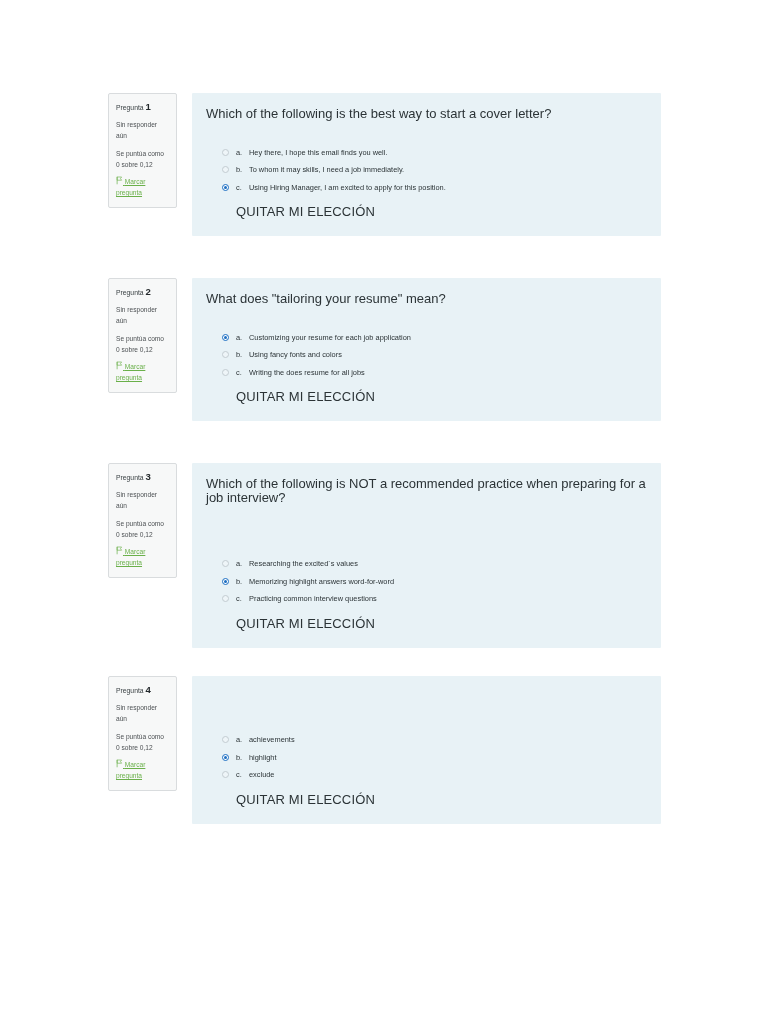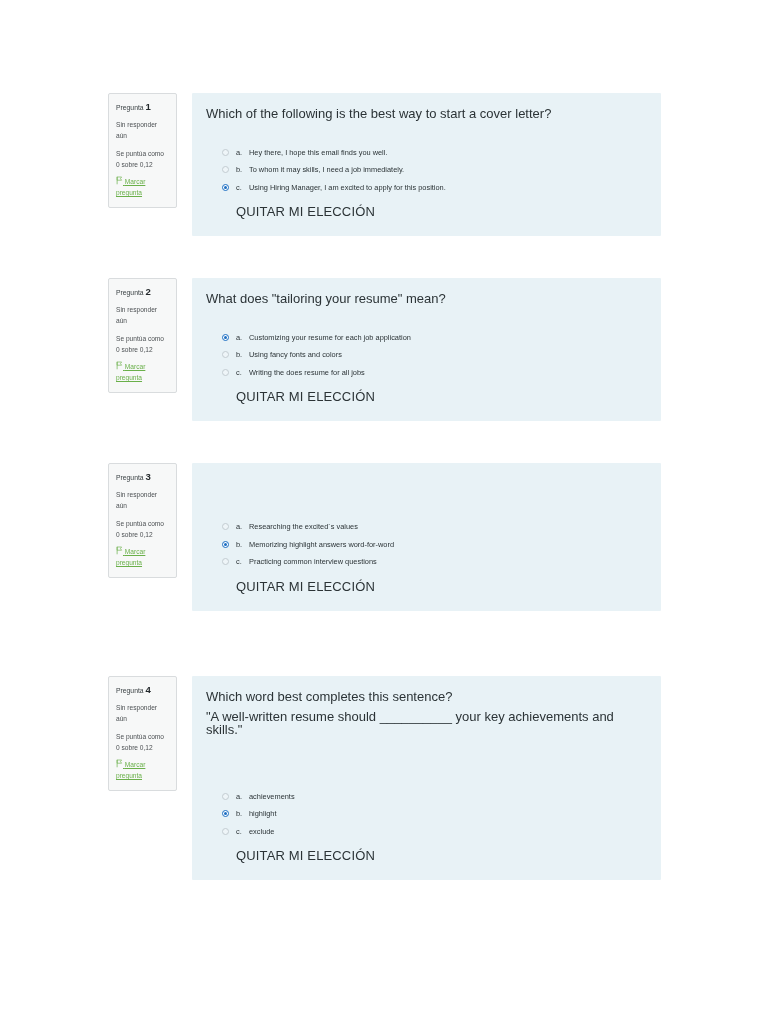--- a/index.html
+++ b/index.html
@@ -278,20 +278,24 @@
           <svg viewBox="0 0 10 12" width="7" height="9">
             <path d="M1.6 0.6 L1.6 11.4" stroke="#6ab04a" stroke-width="1" fill="none"></path>
             <path d="M1.6 1 L8 1 L6.4 3.3 L8 5.6 L1.6 5.6 Z" stroke="#6ab04a" stroke-width="0.9" fill="none"></path>
           </svg>
         </span>
         <span class="flag-label">Marcar pregunta</span>
       </a>
     </div>
 
     <div class="qcontent">
+      <div class="qtext">
+        <p>Which of the following is NOT a recommended practice when preparing for a job interview?</p>
+
+      </div>
       <div class="gap qspacer-lg"></div>
       <ul class="answers">
   <li class="answer">
     <span class="radio"></span>
     <span class="ans-letter">a.</span>
     <span class="ans-text">Researching the excited´s values</span>
   </li>
 
   <li class="answer">
     <span class="radio checked"></span>
@@ -324,24 +328,20 @@
           <svg viewBox="0 0 10 12" width="7" height="9">
             <path d="M1.6 0.6 L1.6 11.4" stroke="#6ab04a" stroke-width="1" fill="none"></path>
             <path d="M1.6 1 L8 1 L6.4 3.3 L8 5.6 L1.6 5.6 Z" stroke="#6ab04a" stroke-width="0.9" fill="none"></path>
           </svg>
         </span>
         <span class="flag-label">Marcar pregunta</span>
       </a>
     </div>
 
     <div class="qcontent">
-      <div class="qtext">
-        <p>Which word best completes this sentence?</p>
-        <p class="prompt2">"A well-written resume should __________ your key achievements and skills."</p>
-      </div>
       <div class="gap qspacer-lg"></div>
       <ul class="answers">
   <li class="answer">
     <span class="radio"></span>
     <span class="ans-letter">a.</span>
     <span class="ans-text">achievements</span>
   </li>
 
   <li class="answer">
     <span class="radio checked"></span>

